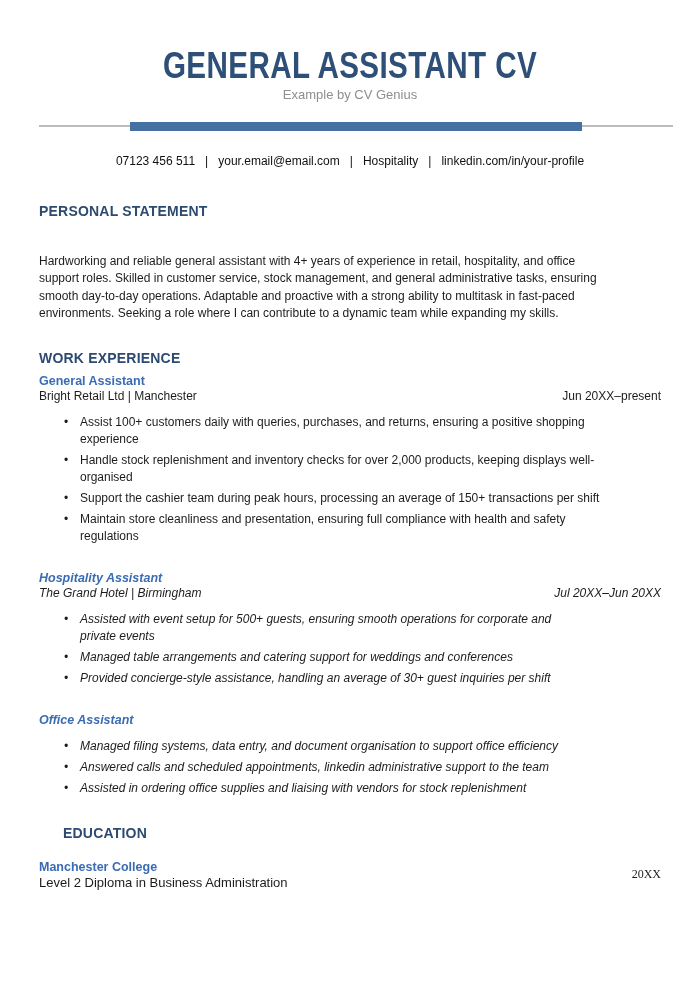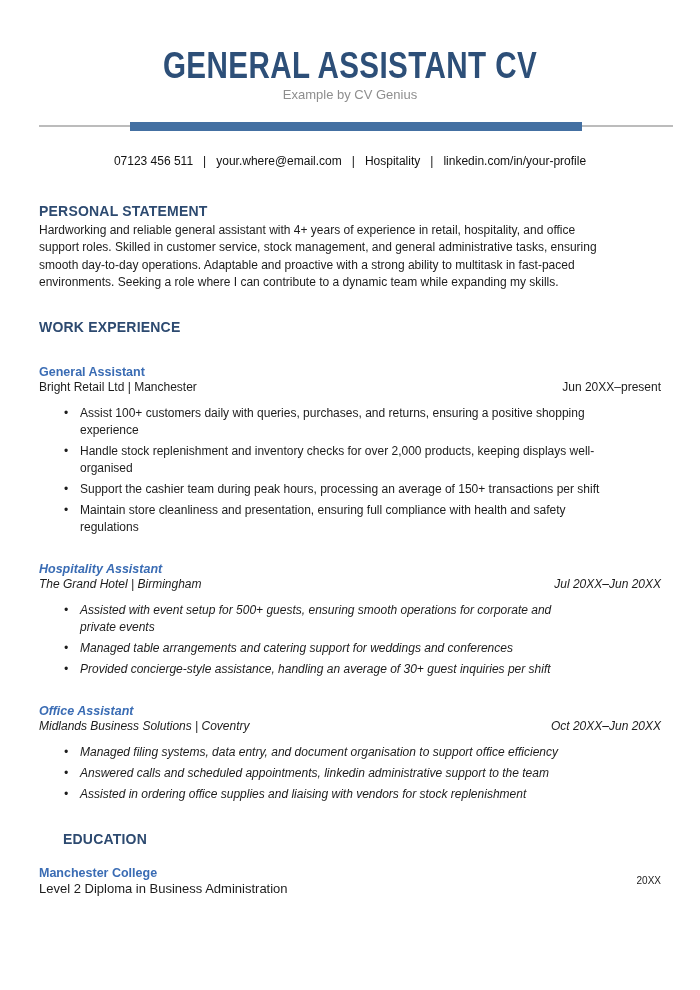--- a/index.html
+++ b/index.html
@@ -41,27 +41,27 @@
   
   h2 {
     font-size: 14px; line-height: 17px; font-weight: bold;
     color: var(--heading-navy, #2d4a70); letter-spacing: 0.2px;
   }
   .ps h2 { margin-top: 34px; }
   .we h2 { margin-top: 27px; }
   .ed h2 { margin-top: 28px; margin-left: 24px; }
 
   .ps p {
-    margin-top: 2px;
+    margin-top: 33px;
     font-size: 12px; line-height: 17.5px;
     white-space: pre-line;
   }
 
   
-  .job { margin-top: 29px; }
+  .job { margin-top: 7px; }
   .job + .job { margin-top: 26px; font-style: italic; }
   .job-title {
     font-size: 12.5px; line-height: 15px; font-weight: bold;
     color: var(--job-title-blue, #3a6cb4);
   }
   .job-meta {
     display: flex; justify-content: space-between; align-items: flex-end;
     font-size: 12px; line-height: 15px;
   }
   ul.bullets { margin-top: 10px; list-style: none; }
@@ -75,36 +75,36 @@
     position: absolute; left: 25px; top: 0;
   }
 
   
   .edu { margin-top: 18px; display: flex; justify-content: space-between; align-items: center; }
   .edu-school {
     font-size: 12.5px; line-height: 15px; font-weight: bold;
     color: var(--job-title-blue, #3a6cb4);
   }
   .edu-degree { font-size: 13px; line-height: 15px; }
-  .edu-dates { font-size: 10px; line-height: 15px; }
+  .edu-dates { font-size: 12px; line-height: 15px; font-family: Liberation Serif, serif; }
 </style>
 </head>
 <body>
 
 <div class="page">
 
   <header>
     <h1 class="cv-title">GENERAL ASSISTANT CV</h1>
     <div class="subtitle">Example by CV Genius</div>
     <div class="divider">
       <span class="line"></span>
       <span class="bar"></span>
       <span class="line"></span>
     </div>
-    <div class="contact" id="contact"><span>07123 456 511</span><span class="pipe">|</span><span>your.where@email.com</span><span class="pipe">|</span><span>Hospitality</span><span class="pipe">|</span><span>linkedin.com/in/your-profile</span></div>
+    <div class="contact" id="contact"><span>07123 456 511</span><span class="pipe">|</span><span>your.email@email.com</span><span class="pipe">|</span><span>Hospitality</span><span class="pipe">|</span><span>linkedin.com/in/your-profile</span></div>
   </header>
 
   <section class="ps">
     <h2>PERSONAL STATEMENT</h2>
     <p>Hardworking and reliable general assistant with 4+ years of experience in retail, hospitality, and office
 support roles. Skilled in customer service, stock management, and general administrative tasks, ensuring
 smooth day-to-day operations. Adaptable and proactive with a strong ability to multitask in fast-paced
 environments. Seeking a role where I can contribute to a dynamic team while expanding my skills.</p>
   </section>
 
@@ -137,24 +137,20 @@
     <ul class="bullets">
             <li>Assisted with event setup for 500+ guests, ensuring smooth operations for corporate and
 private events</li>
             <li>Managed table arrangements and catering support for weddings and conferences</li>
             <li>Provided concierge-style assistance, handling an average of 30+ guest inquiries per shift</li>
           </ul>
   </article>
 
   <article class="job">
     <div class="job-title">Office Assistant</div>
-    <div class="job-meta">
-      <span class="job-company">Midlands Business Solutions | Coventry</span>
-      <span class="job-dates">Oct 20XX–Jun 20XX</span>
-    </div>
     <ul class="bullets">
             <li>Managed filing systems, data entry, and document organisation to support office efficiency</li>
             <li>Answered calls and scheduled appointments, linkedin administrative support to the team</li>
             <li>Assisted in ordering office supplies and liaising with vendors for stock replenishment</li>
           </ul>
   </article>
 </div>
   </section>
 
   <section class="ed">

